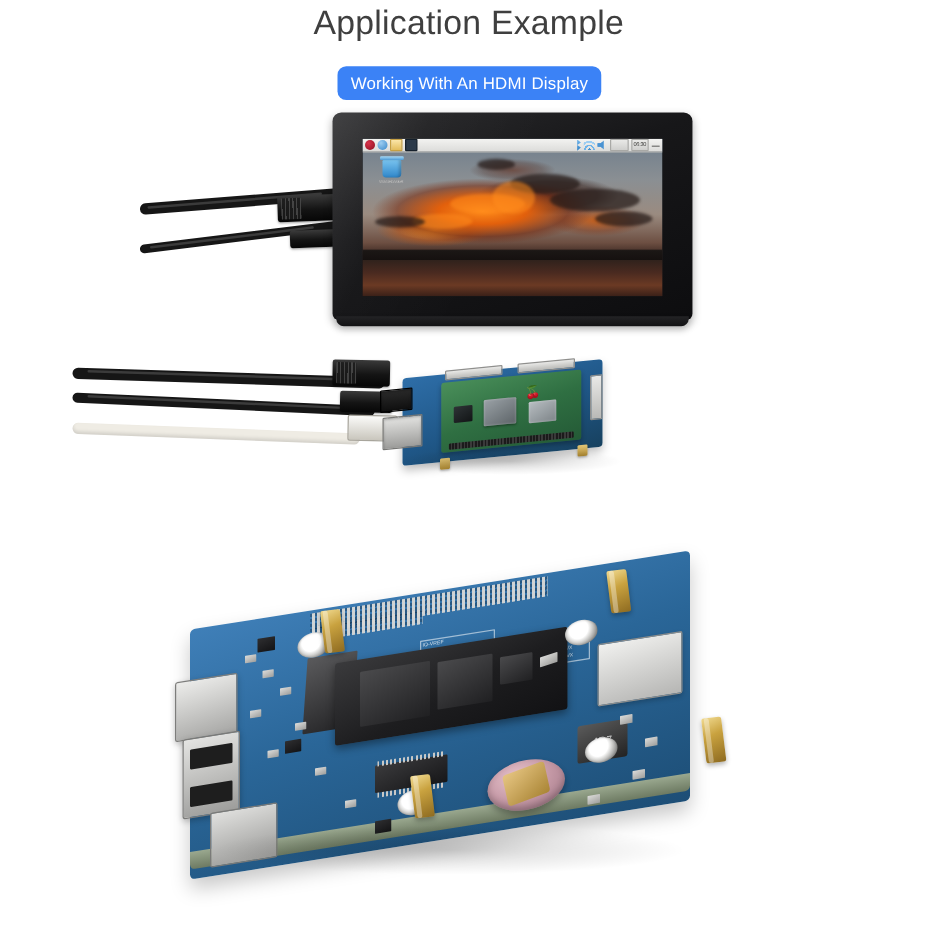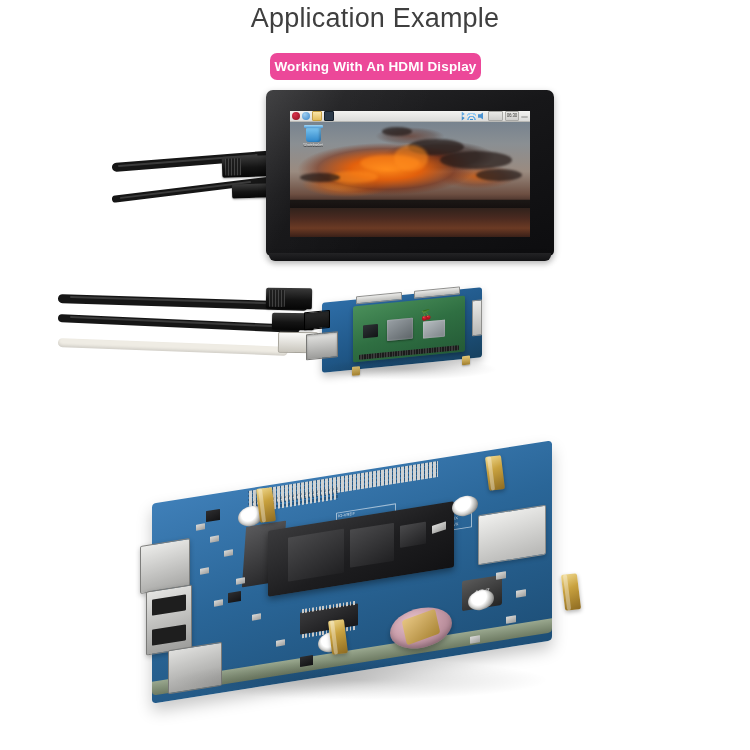--- a/index.html
+++ b/index.html
@@ -35,25 +35,25 @@
     letter-spacing: 0.2px;
     line-height: 32px;
   }
 
   
   .pill {
     position: absolute;
     display: flex;
     align-items: center;
     justify-content: center;
-    background: #ec4899;
+    background: #3b82f6;
     color: #ffffff;
     border-radius: 7px;
     font-size: 13.5px;
-    font-weight: 700;
+    font-weight: 400;
     letter-spacing: 0.15px;
     white-space: nowrap;
     box-sizing: border-box;
   }
   #pill-hdmi {
     left: 270px; top: 53px;
     width: 211px; height: 27px;
   }
   #pill-ssd {
     left: 230px; top: 416px;

